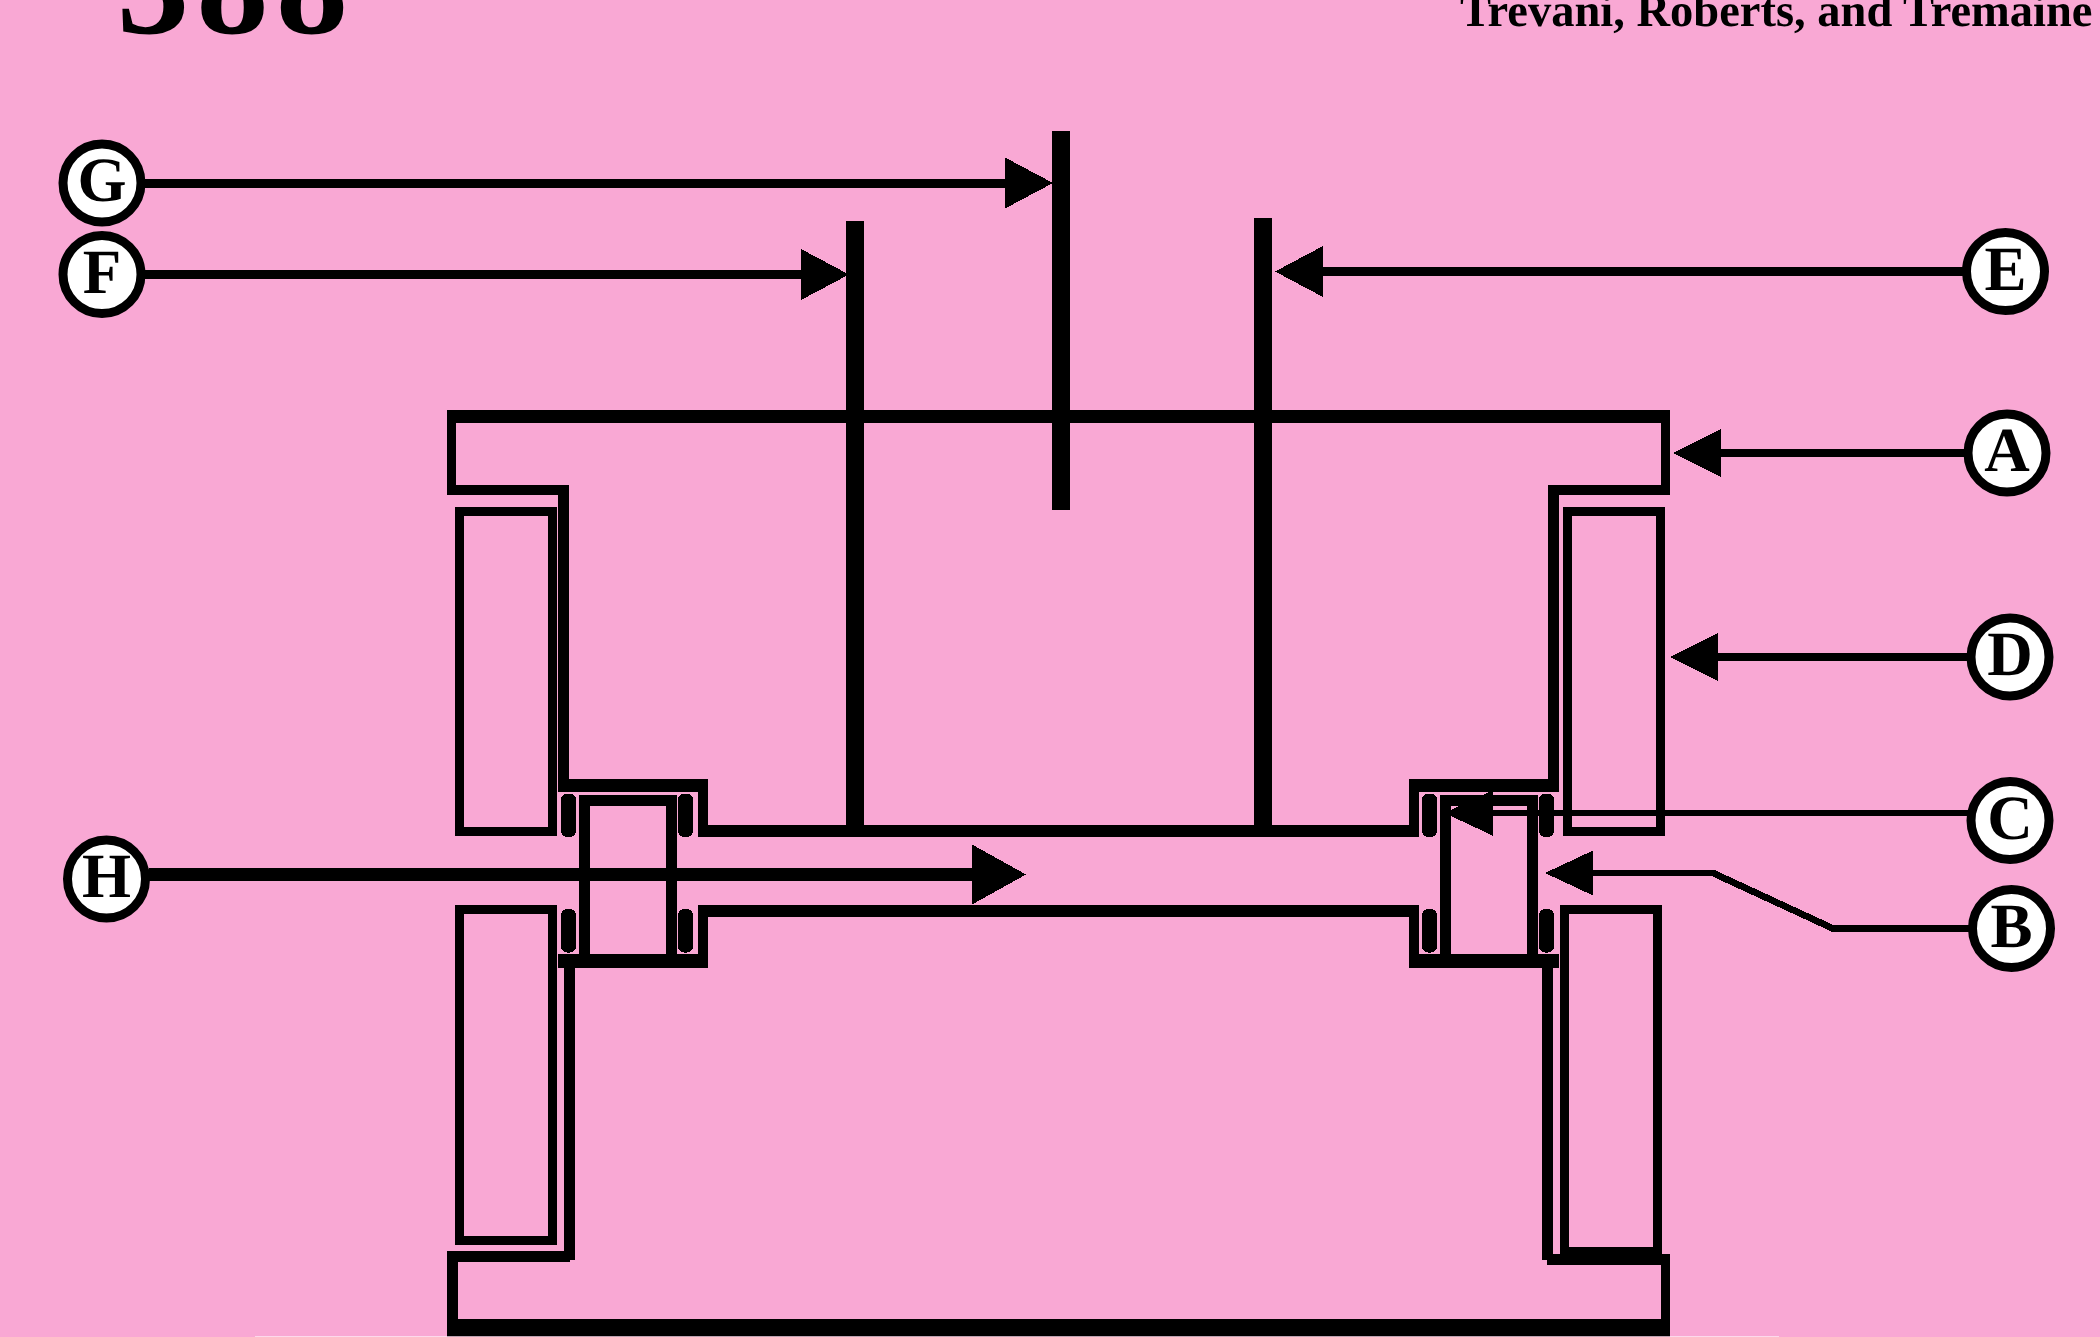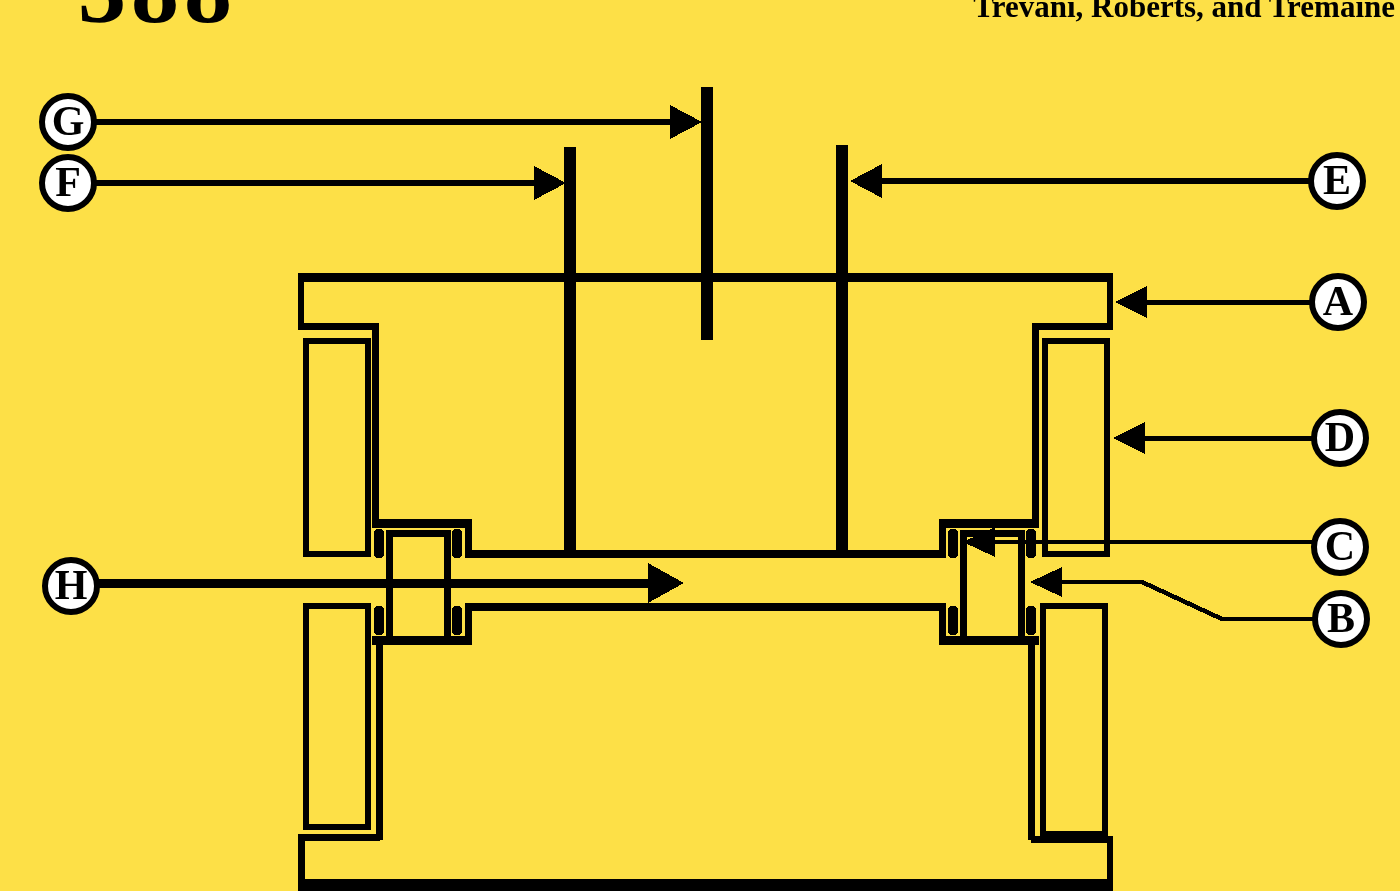--- a/index.html
+++ b/index.html
@@ -8,21 +8,21 @@
     width: 1400px;
     height: 891px;
     background: #ffffff;
     overflow: hidden;
     position: relative;
     font-family: "Liberation Serif", serif;
   }
   .page {
     position: absolute;
     inset: 0;
-    background: #fde047;
+    background: #f9a8d4;
   }
   .page-number {
     position: absolute;
     left: 78px;
     top: -58px;
     font-size: 96px;
     font-weight: bold;
     letter-spacing: 5px;
     color: #000;
     line-height: 1;

